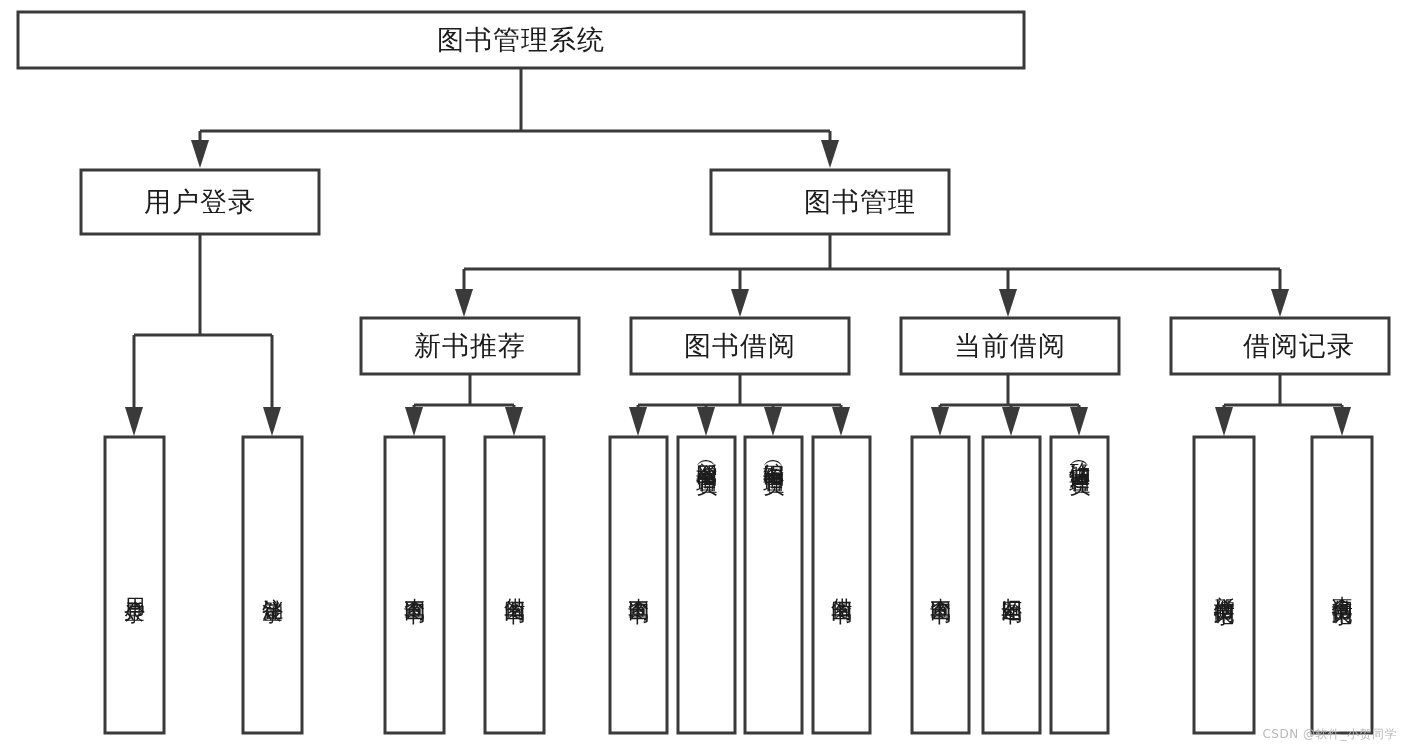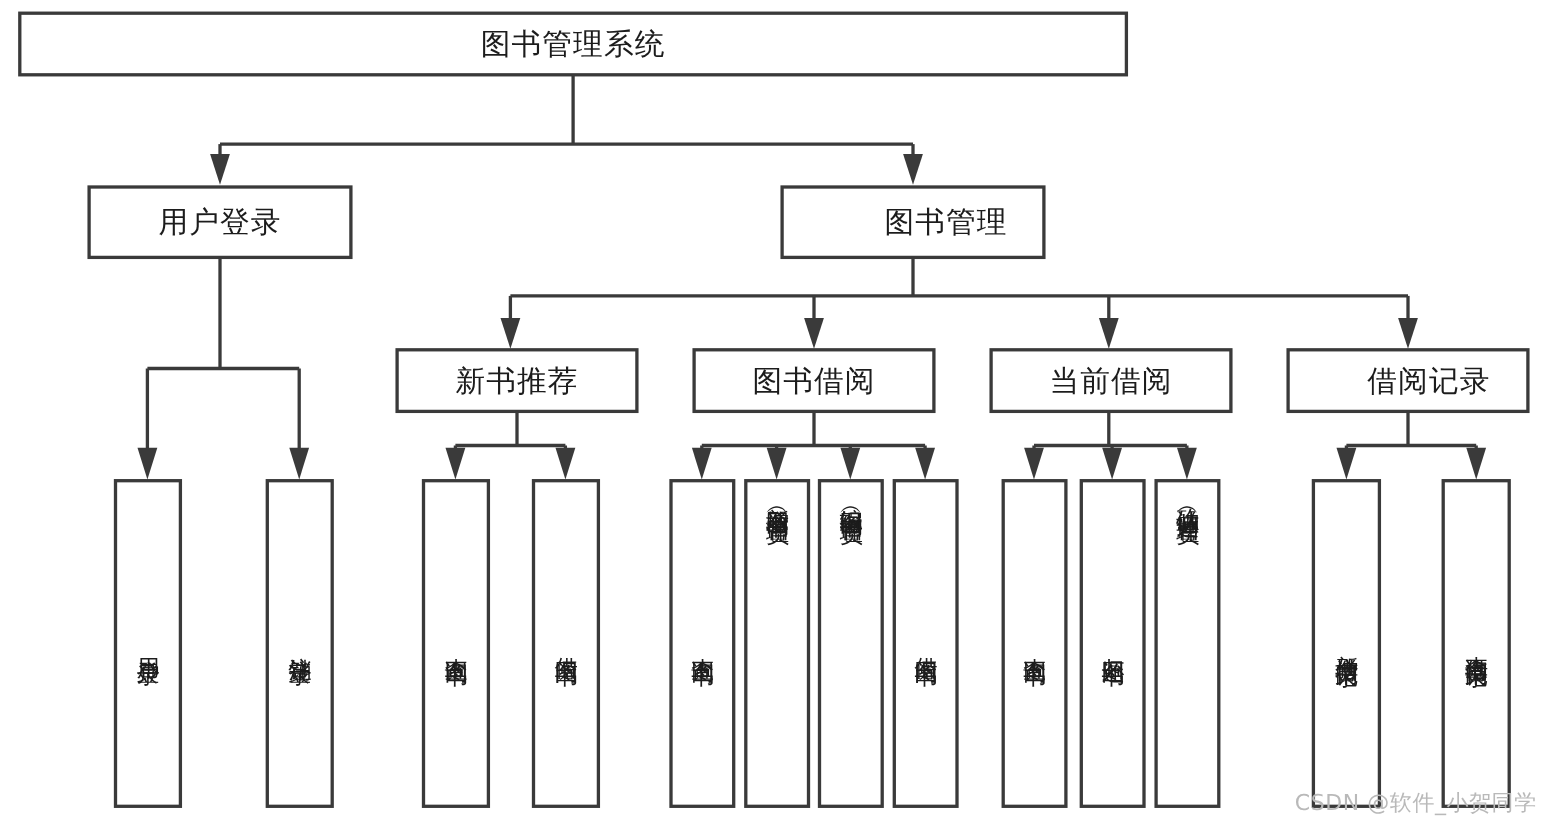--- a/index.html
+++ b/index.html
@@ -69,21 +69,21 @@
     font-size: 27px;
     color: #1c1c1c;
     white-space: nowrap;
     letter-spacing: 1px;
   }
   .watermark {
     position: absolute;
     right: 8px;
     bottom: 4px;
     font-family: "DejaVu Sans", "Liberation Sans", sans-serif;
-    font-size: 20px;
+    font-size: 12px;
     color: #b9b9b9;
     white-space: nowrap;
     letter-spacing: 0.5px;
   }
 </style>
 </head>
 <body>
 
 <div id="diagram-root">
 

